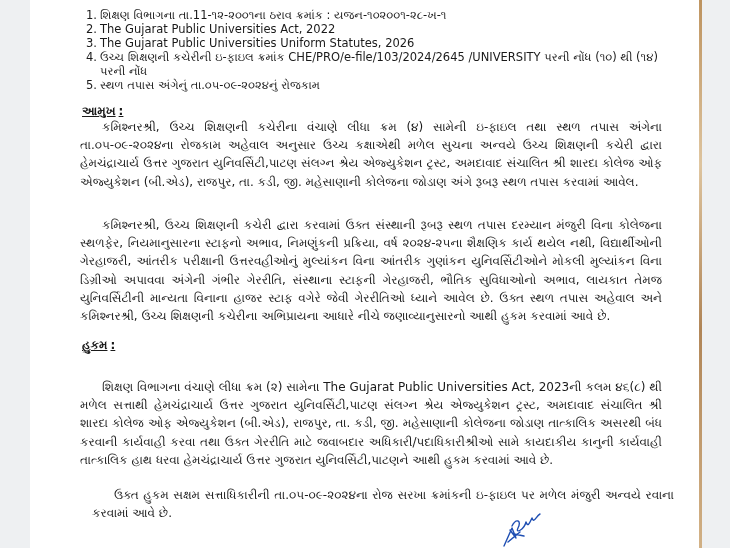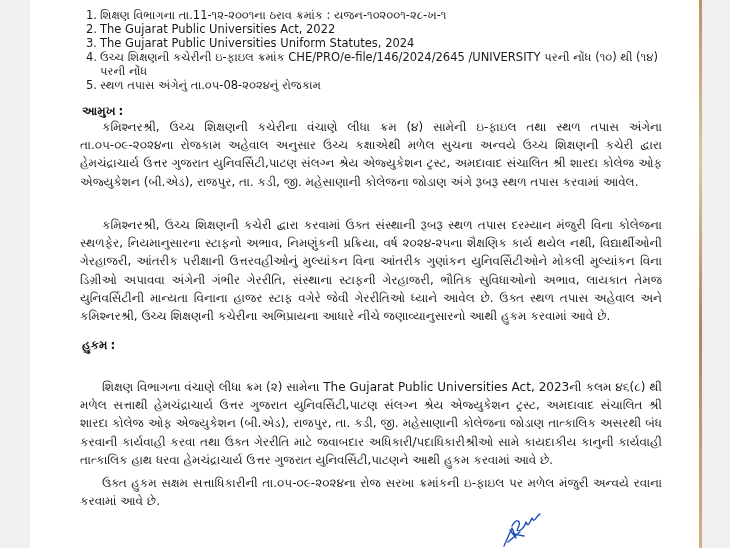--- a/index.html
+++ b/index.html
@@ -16,21 +16,21 @@
     }
     .page-edge {
       position: absolute; left: 699px; top: 0; width: 3px; height: 548px;
       background: linear-gradient(to bottom, #b07b3a, #d9b98a 30%, #a06a30 60%, #c9a06a);
       opacity: 0.8;
     }
     .refs { position: absolute; left: 86px; top: 8px; width: 600px; font-size: 11.5px; line-height: 14px; }
     .ref-item { display: flex; }
     .ref-num { width: 14px; flex: none; }
     .ref-text { flex: 1; }
-    .heading { position: absolute; left: 82px; font-size: 12px; font-weight: bold; }
+    .heading { position: absolute; left: 82px; font-size: 12px; font-weight: bold; text-decoration: underline; }
     .heading-colon { font-weight: bold; text-decoration: none; margin-left: 3px; }
     .para {
       position: absolute; left: 80px; width: 582px;
       font-size: 12px; line-height: 18.2px; text-align: justify;
       text-indent: 22px;
     }
     .signature { position: absolute; left: 498px; top: 508px; width: 50px; height: 40px; }
   </style>
 </head>
 <body>
@@ -42,41 +42,41 @@
   <div class="ref-item">
     <span class="ref-num">1.</span>
     <span class="ref-text">શિક્ષણ વિભાગના તા.11-૧૨-૨૦૦૧ના ઠરાવ ક્રમાંક : યજન-૧૦૨૦૦૧-૨૮-ખ-૧</span>
   </div>
   <div class="ref-item">
     <span class="ref-num">2.</span>
     <span class="ref-text">The Gujarat Public Universities Act, 2022</span>
   </div>
   <div class="ref-item">
     <span class="ref-num">3.</span>
-    <span class="ref-text">The Gujarat Public Universities Uniform Statutes, 2024</span>
+    <span class="ref-text">The Gujarat Public Universities Uniform Statutes, 2026</span>
   </div>
   <div class="ref-item">
     <span class="ref-num">4.</span>
-    <span class="ref-text">ઉચ્ચ શિક્ષણની કચેરીની ઇ-ફાઇલ ક્રમાંક CHE/PRO/e-file/146/2024/2645 /UNIVERSITY પરની નોંધ (૧૦) થી (૧૪) પરની નોંધ</span>
+    <span class="ref-text">ઉચ્ચ શિક્ષણની કચેરીની ઇ-ફાઇલ ક્રમાંક CHE/PRO/e-file/103/2024/2645 /UNIVERSITY પરની નોંધ (૧૦) થી (૧૪) પરની નોંધ</span>
   </div>
   <div class="ref-item">
     <span class="ref-num">5.</span>
-    <span class="ref-text">સ્થળ તપાસ અંગેનું તા.૦૫-08-૨૦૨૪નું રોજકામ</span>
+    <span class="ref-text">સ્થળ તપાસ અંગેનું તા.૦૫-૦૯-૨૦૨૪નું રોજકામ</span>
   </div>
 </div>
 
 <div class="heading" style="top:104px;">
   <span>આમુખ</span><span class="heading-colon">:</span>
 </div>
 
 <p class="para" style="top:118px; margin:0;">કમિશ્નરશ્રી, ઉચ્ચ શિક્ષણની કચેરીના વંચાણે લીધા ક્રમ (૪) સામેની ઇ-ફાઇલ તથા સ્થળ તપાસ અંગેના તા.૦૫-૦૯-૨૦૨૪ના રોજકામ અહેવાલ અનુસાર ઉચ્ચ કક્ષાએથી મળેલ સુચના અન્વયે ઉચ્ચ શિક્ષણની કચેરી દ્વારા હેમચંદ્રાચાર્ય ઉત્તર ગુજરાત યુનિવર્સિટી,પાટણ સંલગ્ન શ્રેય એજ્યુકેશન ટ્રસ્ટ, અમદાવાદ સંચાલિત શ્રી શારદા કોલેજ ઓફ એજ્યુકેશન (બી.એડ), રાજપુર, તા. કડી, જી. મહેસાણાની કોલેજના જોડાણ અંગે રૂબરૂ સ્થળ તપાસ કરવામાં આવેલ.</p>
 <p class="para" style="top:216px; margin:0;">કમિશ્નરશ્રી, ઉચ્ચ શિક્ષણની કચેરી દ્વારા કરવામાં ઉક્ત સંસ્થાની રૂબરૂ સ્થળ તપાસ દરમ્યાન મંજુરી વિના કોલેજના સ્થળફેર, નિયમાનુસારના સ્ટાફનો અભાવ, નિમણુંકની પ્રક્રિયા, વર્ષ ૨૦૨૪-૨૫ના શૈક્ષણિક કાર્ય થયેલ નથી, વિદ્યાર્થીઓની ગેરહાજરી, આંતરીક પરીક્ષાની ઉત્તરવહીઓનું મુલ્યાંકન વિના આંતરીક ગુણાંકન યુનિવર્સિટીઓને મોકલી મુલ્યાંકન વિના ડિગ્રીઓ અપાવવા અંગેની ગંભીર ગેરરીતિ, સંસ્થાના સ્ટાફની ગેરહાજરી, ભૌતિક સુવિધાઓનો અભાવ, લાયકાત તેમજ યુનિવર્સિટીની માન્યતા વિનાના હાજર સ્ટાફ વગેરે જેવી ગેરરીતિઓ ધ્યાને આવેલ છે. ઉક્ત સ્થળ તપાસ અહેવાલ અને કમિશ્નરશ્રી, ઉચ્ચ શિક્ષણની કચેરીના અભિપ્રાયના આધારે નીચે જણાવ્યાનુસારનો આથી હુકમ કરવામાં આવે છે.</p>
 
 <div class="heading" style="top:338px;">
   <span>હુકમ</span><span class="heading-colon">:</span>
 </div>
 
 <p class="para" style="top:378px; margin:0;">શિક્ષણ વિભાગના વંચાણે લીધા ક્રમ (૨) સામેના The Gujarat Public Universities Act, 2023ની કલમ ૪૬(૮) થી મળેલ સત્તાથી હેમચંદ્રાચાર્ય ઉત્તર ગુજરાત યુનિવર્સિટી,પાટણ સંલગ્ન શ્રેય એજ્યુકેશન ટ્રસ્ટ, અમદાવાદ સંચાલિત શ્રી શારદા કોલેજ ઓફ એજ્યુકેશન (બી.એડ), રાજપુર, તા. કડી, જી. મહેસાણાની કોલેજના જોડાણ તાત્કાલિક અસરથી બંધ કરવાની કાર્યવાહી કરવા તથા ઉક્ત ગેરરીતિ માટે જવાબદાર અધિકારી/પદાધિકારીશ્રીઓ સામે કાયદાકીય કાનુની કાર્યવાહી તાત્કાલિક હાથ ધરવા હેમચંદ્રાચાર્ય ઉત્તર ગુજરાત યુનિવર્સિટી,પાટણને આથી હુકમ કરવામાં આવે છે.</p>
-<p class="para" style="top:474px; margin:0;">ઉક્ત હુકમ સક્ષમ સત્તાધિકારીની તા.૦૫-૦૯-૨૦૨૪ના રોજ સરખા ક્રમાંકની ઇ-ફાઇલ પર મળેલ મંજુરી અન્વયે રવાના કરવામાં આવે છે.</p>
+<p class="para" style="top:474px; margin:12px;">ઉક્ત હુકમ સક્ષમ સત્તાધિકારીની તા.૦૫-૦૯-૨૦૨૪ના રોજ સરખા ક્રમાંકની ઇ-ફાઇલ પર મળેલ મંજુરી અન્વયે રવાના કરવામાં આવે છે.</p>
 
 <svg class="signature" viewBox="0 0 50 40">
   <path d="M6 38 L14 20 L18 30 L12 22 M14 18 C18 10, 24 12, 20 20 C17 26, 26 22, 28 14 C30 20, 32 14, 34 10 C36 16, 38 8, 42 6 M16 26 L26 28 M10 34 L22 24" stroke="#1f4fb3" stroke-width="1.4" fill="none" stroke-linecap="round" stroke-linejoin="round"></path>
 </svg>
 
 </body></html>

